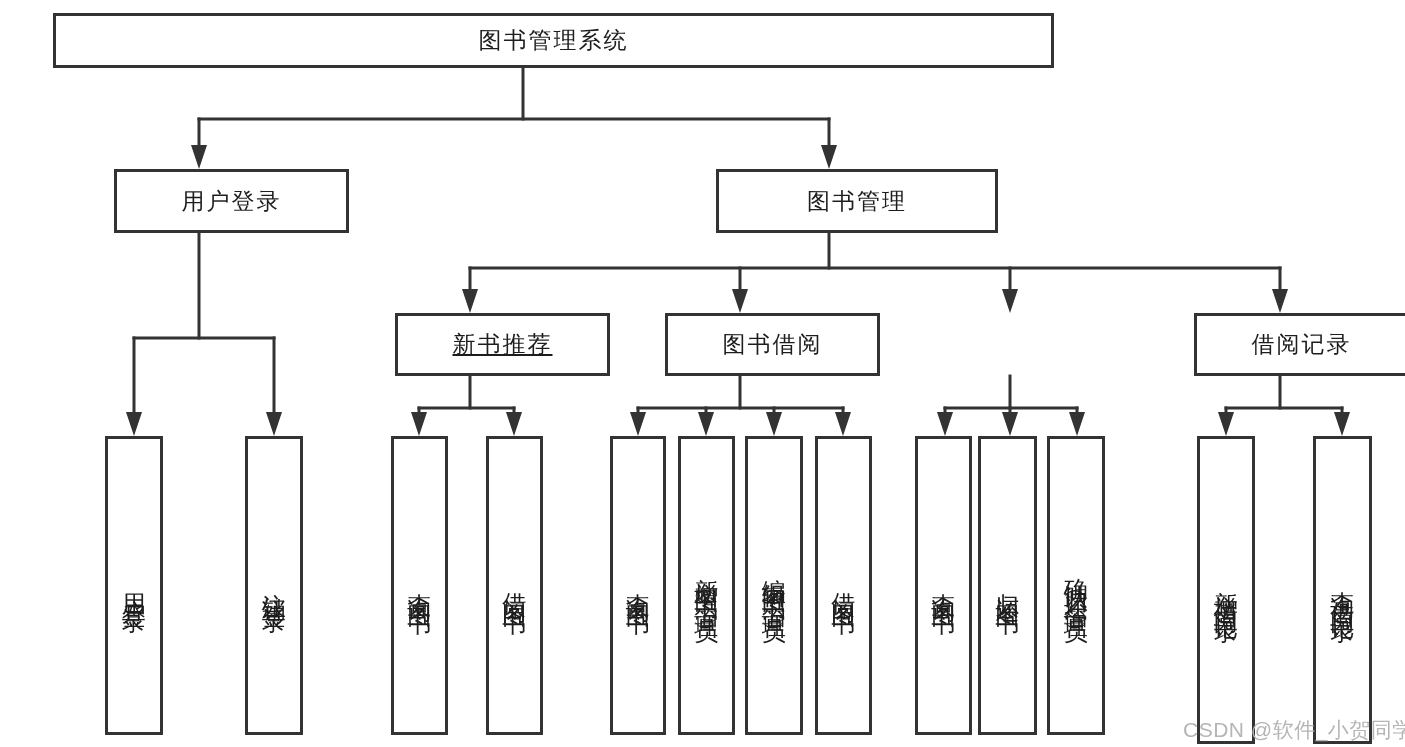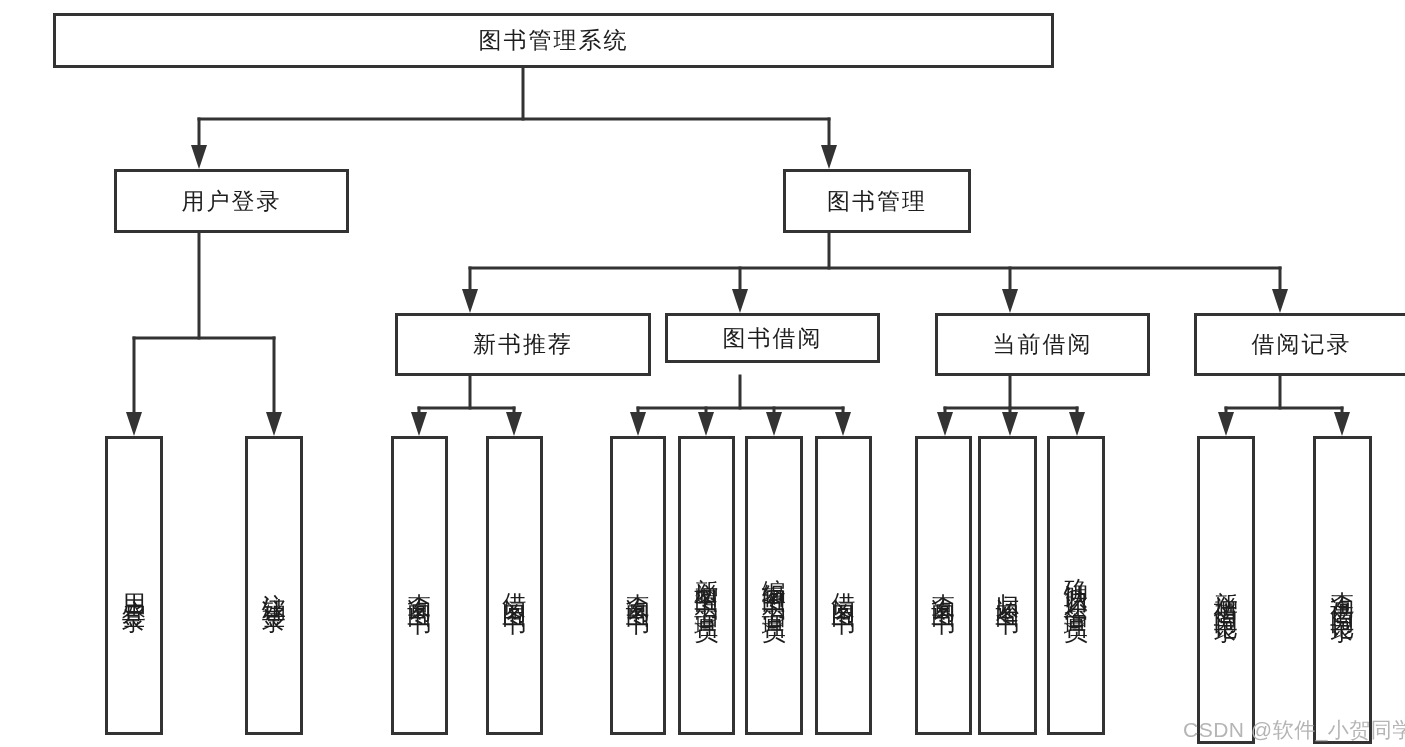--- a/index.html
+++ b/index.html
@@ -16,23 +16,23 @@
     position:absolute;box-sizing:border-box;background:#ffffff;
     border:3px solid var(--line,#333333);
     display:flex;align-items:center;justify-content:center;
     color:var(--text,#1d1d1d);z-index:2;text-align:center;
   }
   .hbox{font-size:23px;letter-spacing:2px;margin-left:32px;}
   .vbox{writing-mode:vertical-rl;text-orientation:mixed;font-size:24px;letter-spacing:6px;line-height:1.15;}
   
   .n-root{left:21px;top:13px;width:1001px;height:55px;}
   .n-l2a{left:82px;top:169px;width:235px;height:64px;}
-  .n-l2b{left:751px;top:169px;width:188px;height:64px;}
-  .n-l3a{left:363px;top:313px;width:256px;height:63px;}
-  .n-l3b{left:633px;top:313px;width:215px;height:50px;}
+  .n-l2b{left:684px;top:169px;width:282px;height:64px;}
+  .n-l3a{left:363px;top:313px;width:215px;height:63px;text-decoration:underline;}
+  .n-l3b{left:633px;top:313px;width:215px;height:63px;}
   .n-l3c{left:903px;top:313px;width:215px;height:63px;}
   .n-l3d{left:1162px;top:313px;width:215px;height:63px;}
   .n-a1{left:105px;top:436px;width:58px;height:299px;}
   .n-a2{left:245px;top:436px;width:58px;height:299px;}
   .n-b1{left:391px;top:436px;width:57px;height:299px;}
   .n-b2{left:486px;top:436px;width:57px;height:299px;}
   .n-c1{left:610px;top:436px;width:56px;height:299px;}
   .n-c2{left:678px;top:436px;width:57px;height:299px;}
   .n-c3{left:745px;top:436px;width:58px;height:299px;}
   .n-c4{left:815px;top:436px;width:57px;height:299px;}
@@ -113,21 +113,20 @@
       <polygon points="1334,412 1350,412 1342,436"></polygon>
   </svg>
 
   <div class="box hbox n-root">图书管理系统</div>
 
   <div class="box hbox n-l2a">用户登录</div>
   <div class="box hbox n-l2b">图书管理</div>
 
   <div class="box hbox n-l3a">新书推荐</div>
   <div class="box hbox n-l3b">图书借阅</div>
-  <div class="box hbox n-l3c">当前借阅</div>
   <div class="box hbox n-l3d">借阅记录</div>
 
   <div class="box vbox n-a1">用户登录</div>
   <div class="box vbox n-a2">注销登录</div>
 
   <div class="box vbox n-b1">查询图书</div>
   <div class="box vbox n-b2">借阅图书</div>
 
   <div class="box vbox n-c1">查询图书</div>
   <div class="box vbox n-c2">新增图书（管理员）</div>

